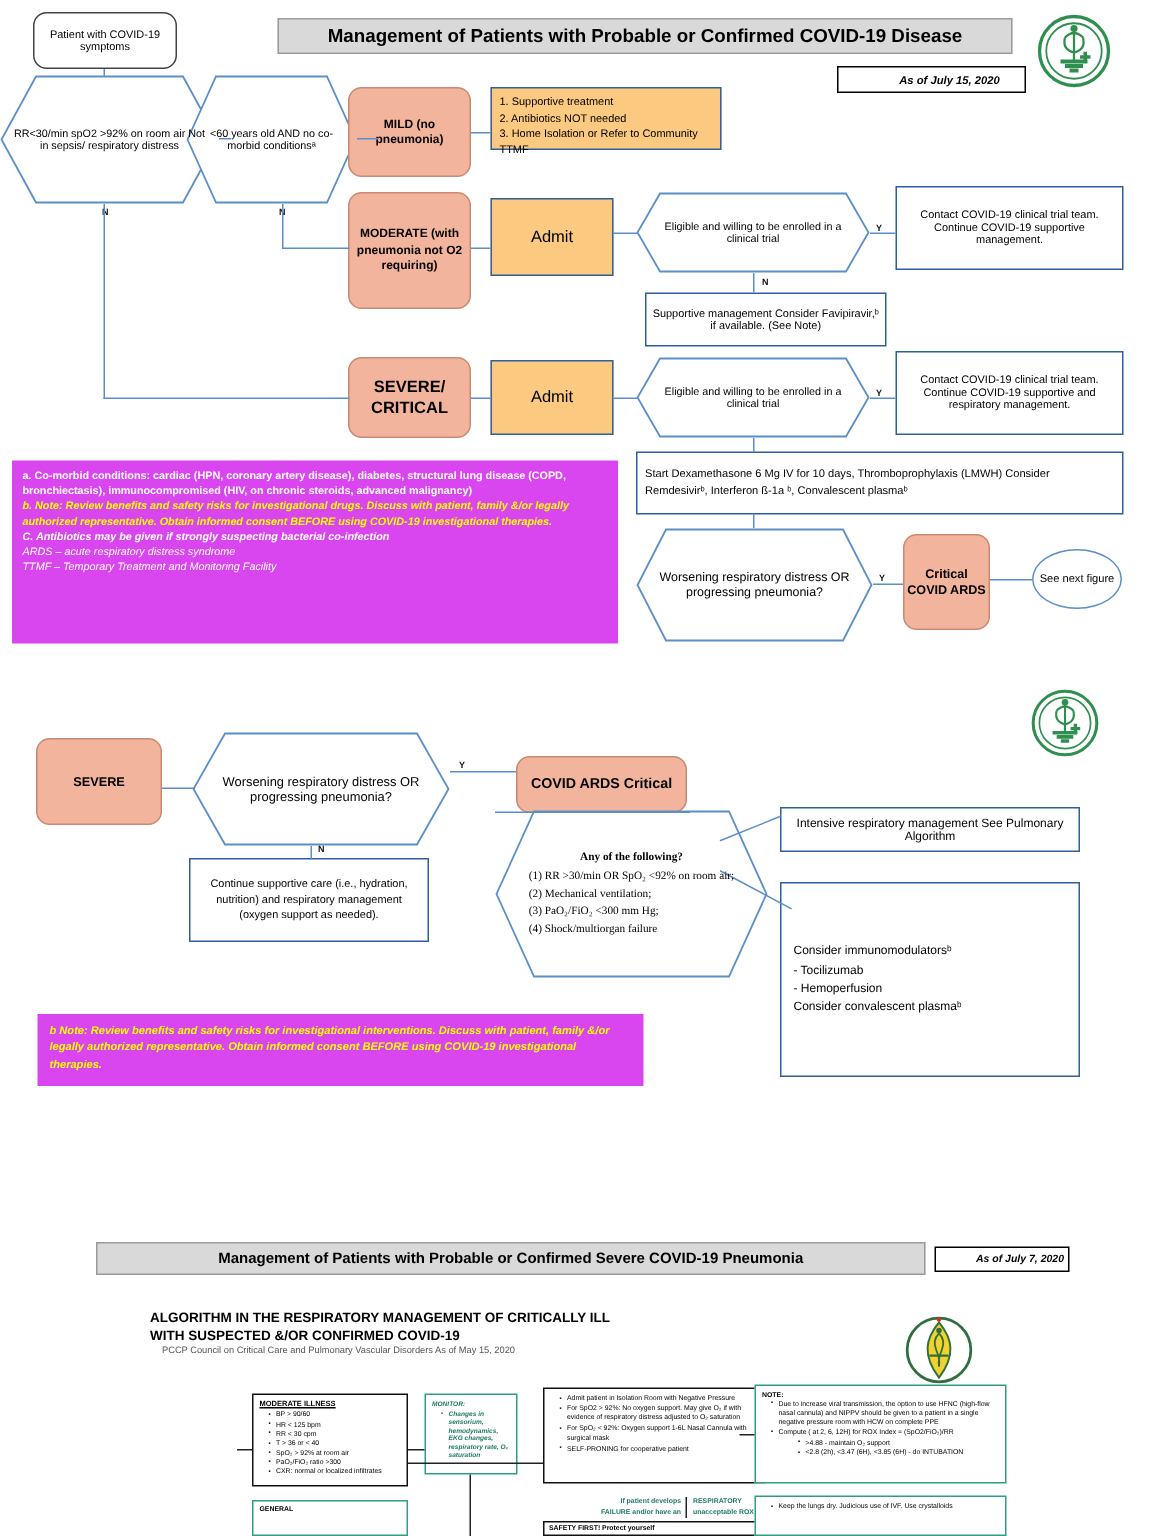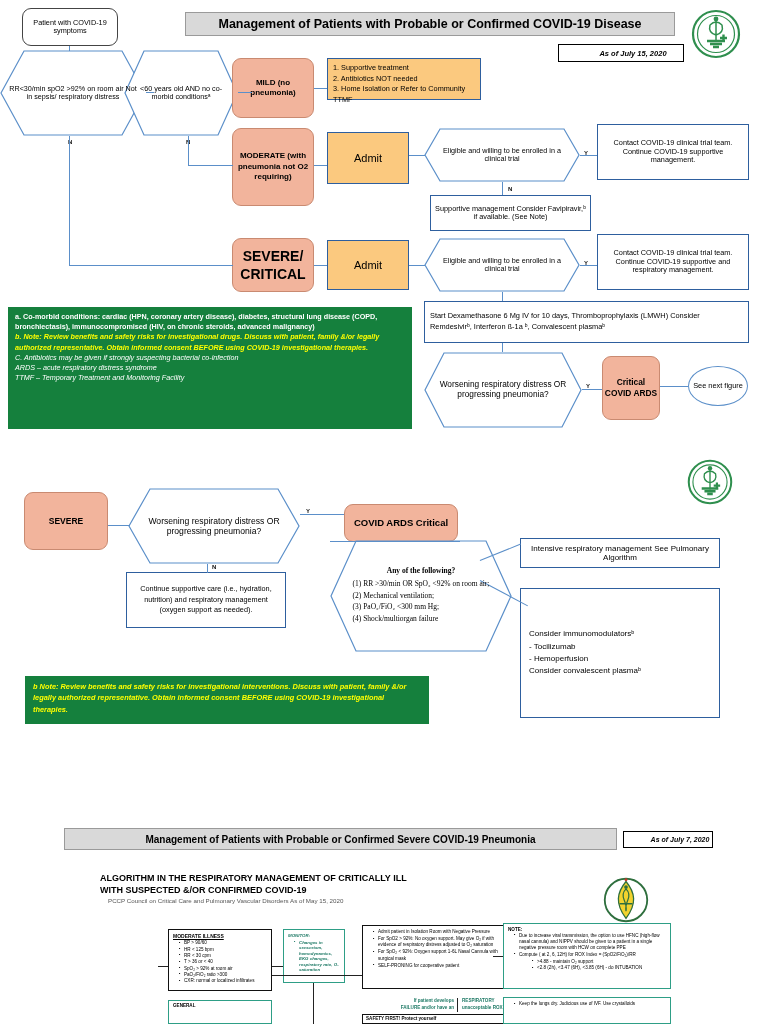--- a/index.html
+++ b/index.html
@@ -12,21 +12,21 @@
   .orange{background:#fbc97f;border:1.2px solid #2e5f9e;}
   .salmon{background:#f2b49c;border:1.4px solid #c98a71;border-radius:9px;
           font-weight:bold;}
   .rounded{border-radius:9px;}
   .hex{position:absolute;display:flex;align-items:center;justify-content:center;
        text-align:center;line-height:1.18;}
   .hex svg{position:absolute;left:0;top:0;}
   .hex .ht{position:relative;z-index:2;padding:0 6%;}
   .ellipse{border:1.2px solid #5b8fc9;border-radius:50%;display:flex;
            align-items:center;justify-content:center;text-align:center;line-height:1.15;}
-  .blackbox{background:#15803d;color:#fff;}
+  .blackbox{background:#d946ef;color:#fff;}
   .blackbox .yel{color:#ffff00;font-style:italic;font-weight:bold;}
   .blackbox .wit{font-style:italic;}
   .titlebar{background:#d9d9d9;border:1px solid #9a9a9a;display:flex;align-items:center;
             justify-content:center;font-weight:bold;}
   .datebox{border:1.2px solid #000;display:flex;align-items:center;justify-content:center;
            font-style:italic;font-weight:bold;padding-left:24px;}
   
   .ln{position:absolute;background:#5b8fc9;}
   .lnk{position:absolute;background:#222;}
   .lbl{position:absolute;font-size:6px;font-weight:bold;color:#111;}
@@ -109,21 +109,21 @@
 <div class="lbl" style="left:508px;top:186px;">N</div>
 
 <div class="abs rbox" style="left:597px;top:124px;width:152px;height:56px;font-size:7.3px;padding:2px 4px;">
   <span>Contact COVID-19 clinical trial team. Continue COVID-19 supportive management.</span>
 </div>
 
 <div class="abs rbox" style="left:430px;top:195px;width:161px;height:36px;font-size:7.3px;padding:2px 4px;">
   <span>Supportive management Consider Favipiravir,ᵇ if available. (See Note)</span>
 </div>
 
-<div class="abs salmon" style="left:232px;top:238px;width:82px;height:54px;font-size:14px;display:flex;align-items:center;justify-content:center;text-align:center;line-height:1.3;">
+<div class="abs salmon" style="left:232px;top:238px;width:82px;height:54px;font-size:11px;display:flex;align-items:center;justify-content:center;text-align:center;line-height:1.3;">
   <span style="white-space:pre-line;">SEVERE/ CRITICAL</span>
 </div>
 
 <div class="abs orange" style="left:327px;top:240px;width:82px;height:50px;font-size:11px;display:flex;align-items:center;justify-content:center;">
   <span>Admit</span>
 </div>
 
 <div class="hex" style="left:424px;top:238px;width:156px;height:54px;font-size:7.2px;">
   <svg width="156" height="54" viewBox="0 0 156 54" preserveAspectRatio="none">
     <polygon points="16,1 140,1 155,27 140,53 16,53 1,27" fill="#fff" stroke="#5b8fc9" stroke-width="1.2"></polygon>
@@ -152,21 +152,21 @@
   <span style="white-space:pre-line;">Critical COVID ARDS</span>
 </div>
 
 <div class="abs ellipse" style="left:688px;top:366px;width:60px;height:40px;font-size:7.4px;">
   <span style="white-space:pre-line;">See next figure</span>
 </div>
 
 <div class="abs blackbox" style="left:8px;top:307px;width:404px;height:122px;font-size:7.2px;padding:5px 7px;line-height:1.42;">
   <div style="font-weight:bold;">a. Co-morbid conditions:  cardiac (HPN, coronary artery disease), diabetes, structural lung disease (COPD, bronchiectasis), immunocompromised (HIV, on chronic steroids, advanced malignancy)</div>
   <div class="yel">b. Note:  Review benefits and safety risks for investigational drugs.  Discuss with patient, family &amp;/or legally authorized representative.  Obtain informed consent BEFORE using COVID-19 investigational therapies.</div>
-  <div class="wit" style="font-weight:normal;">C. Antibiotics may be given if strongly suspecting bacterial co-infection</div>
+  <div class="wit" style="font-weight:bold;">C. Antibiotics may be given if strongly suspecting bacterial co-infection</div>
   <div class="wit">ARDS – acute respiratory distress syndrome</div>
   <div class="wit">TTMF – Temporary Treatment and Monitoring Facility</div>
 </div>
 
 <div class="ln" style="left:69px;top:46px;width:1.3px;height:5px;"></div>
 <div class="ln" style="left:146px;top:92px;width:8px;height:1.3px;"></div>
 <div class="ln" style="left:238px;top:92px;width:14px;height:1.3px;"></div>
 <div class="ln" style="left:69px;top:136px;width:1.3px;height:130px;"></div>
 <div class="ln" style="left:69px;top:265px;width:164px;height:1.3px;"></div>
 <div class="ln" style="left:188px;top:136px;width:1.3px;height:30px;"></div>

